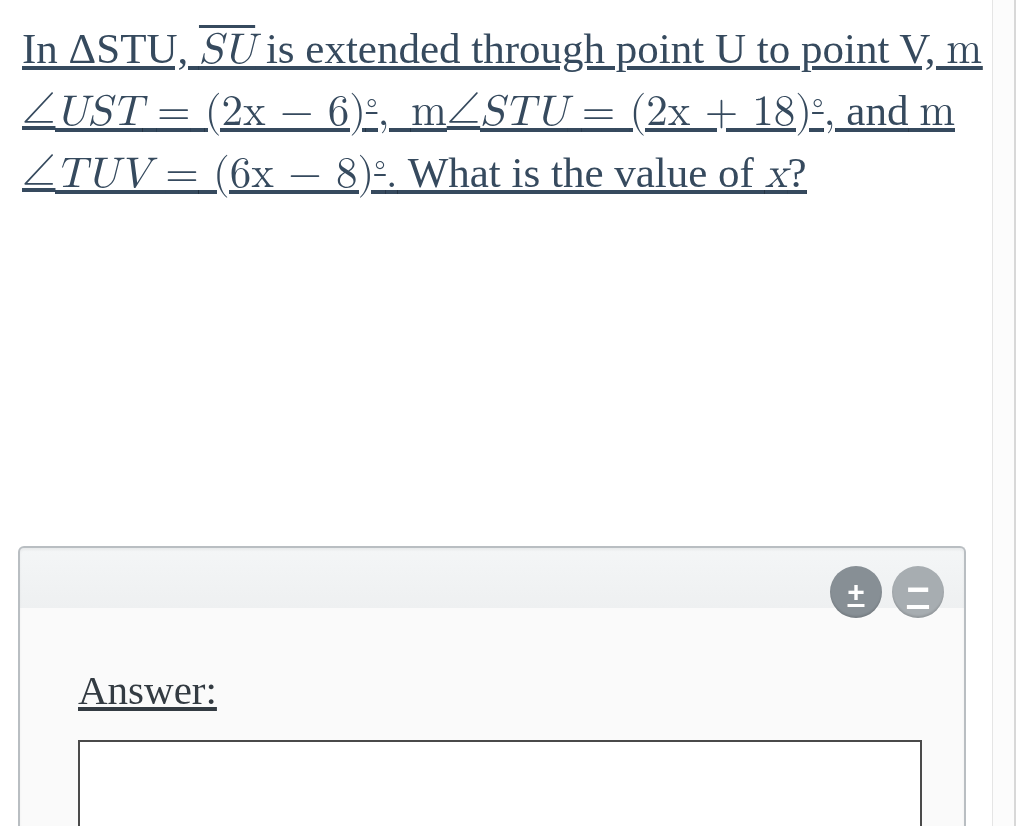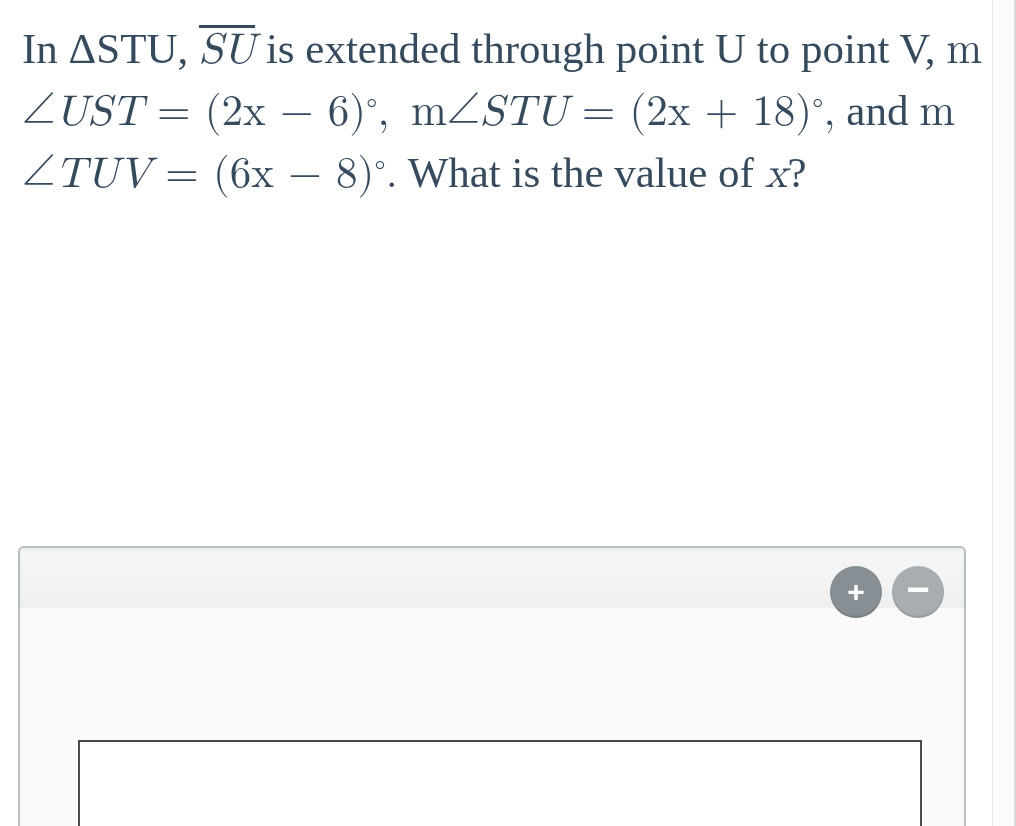--- a/index.html
+++ b/index.html
@@ -1,15 +1,15 @@
 <!DOCTYPE html>
 <html><head>
 <meta charset="utf-8">
 <style>
-  * { box-sizing: border-box; }
+  * { box-sizing: border-box; text-decoration: underline; }
   body {
     margin: 0;
     padding: 0;
     font-family: Georgia, 'Times New Roman', serif;
     background: #ffffff;
     width: 1016px;
     height: 826px;
     position: relative;
     overflow: hidden;
   }
@@ -145,17 +145,18 @@
   <div class="ansbox">
     <div class="ansbox-inner">
       <div class="controls">
         <div class="circ-btn btn-plus">
           <span class="glyph">+</span>
         </div>
         <div class="circ-btn btn-minus">
           <span class="glyph">−</span>
         </div>
       </div>
+      <div class="ans-label">Answer:</div>
       <input class="ans-input" type="text" value="" style="">
     </div>
   </div>
 
 </div>
 
 </body></html>

